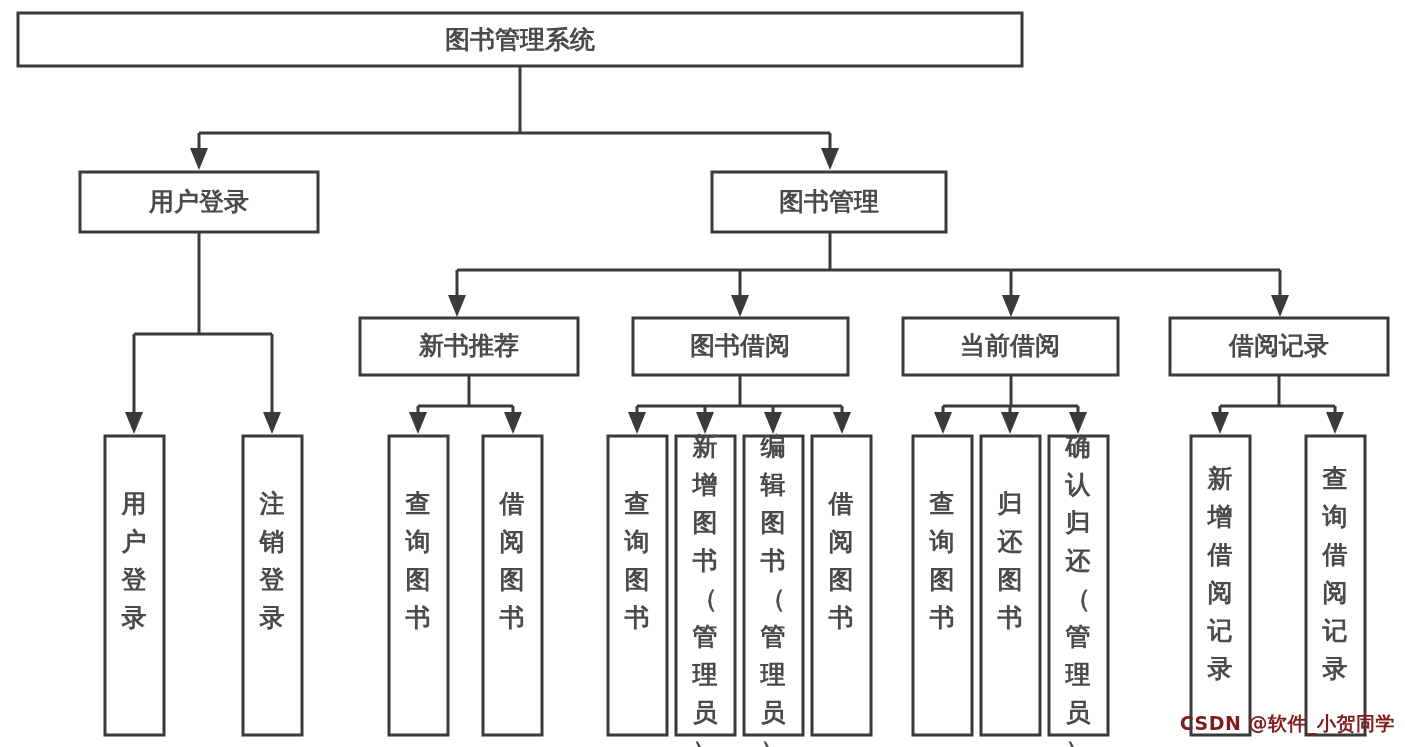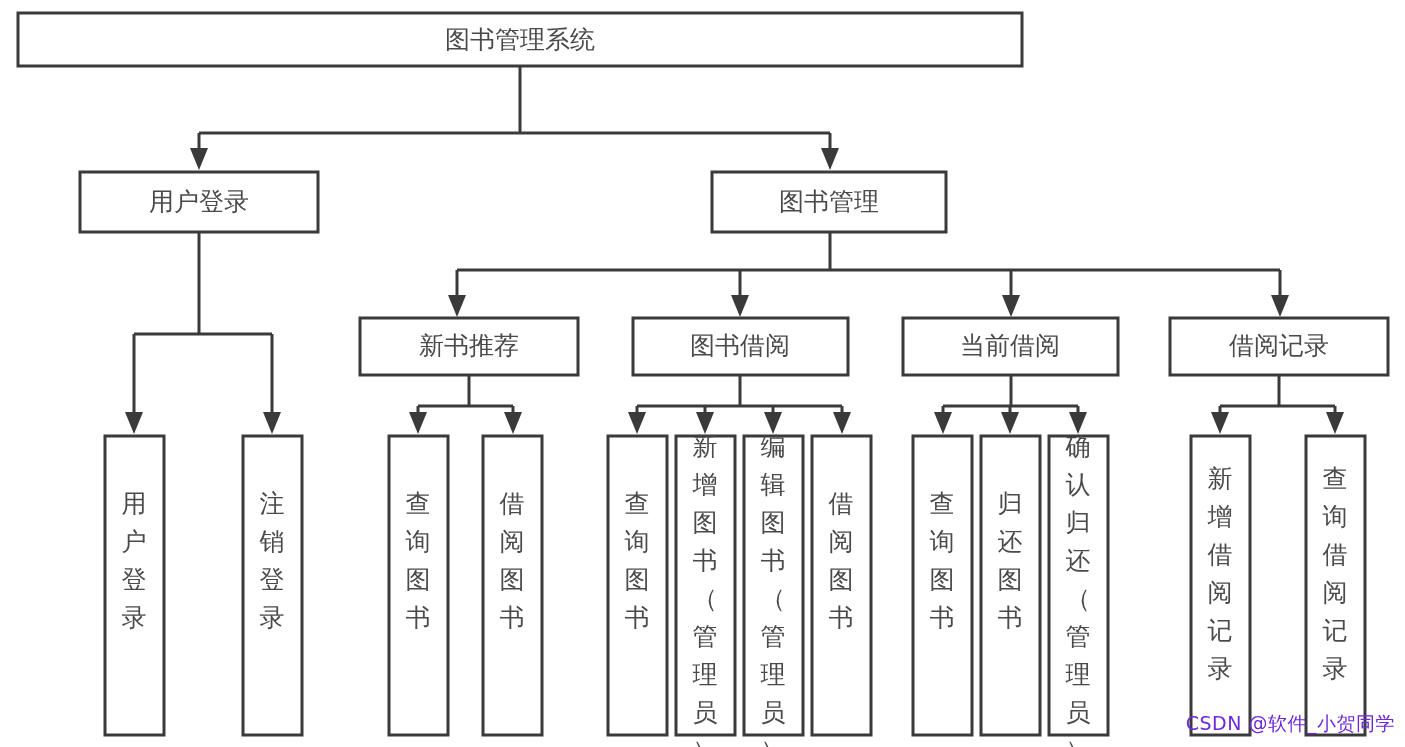--- a/index.html
+++ b/index.html
@@ -10,20 +10,21 @@
   body {
     width: 1405px;
     height: 747px;
     font-family: "DejaVu Sans", "Liberation Sans", sans-serif;
     overflow: hidden;
   }
   #diagram-root {
     position: relative;
     width: 1405px;
     height: 745px;
+    font-weight: bold;
   }
   svg#tree-svg {
     position: absolute;
     left: 0;
     top: 0;
     width: 1405px;
     height: 747px;
   }
   .node-box {
     fill: #ffffff;
@@ -52,21 +53,21 @@
     font-family: "DejaVu Sans", "Liberation Sans", sans-serif;
     font-size: 25px;
     text-anchor: middle;
   }
   .watermark {
     position: absolute;
     right: 10px;
     bottom: 8px;
     font-family: "DejaVu Sans", "Liberation Sans", sans-serif;
     font-size: 19px;
-    color: #6d28d9;
+    color: #7f1d1d;
     white-space: nowrap;
     letter-spacing: 0.5px;
   }
 </style>
 </head>
 <body>
 
 <div id="diagram-root">
 
   <svg id="tree-svg" viewBox="0 0 1405 747">

